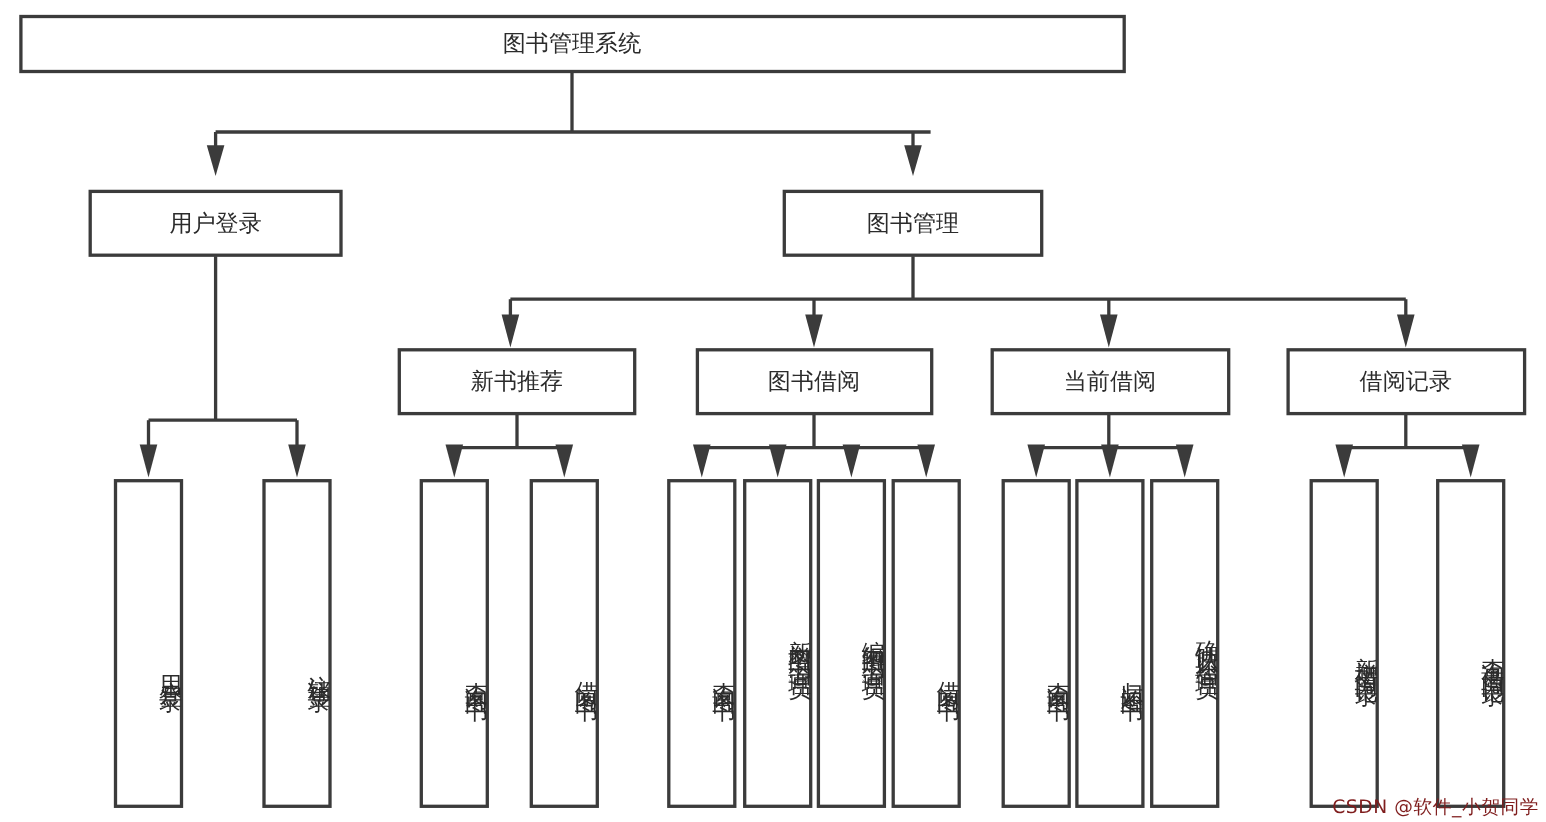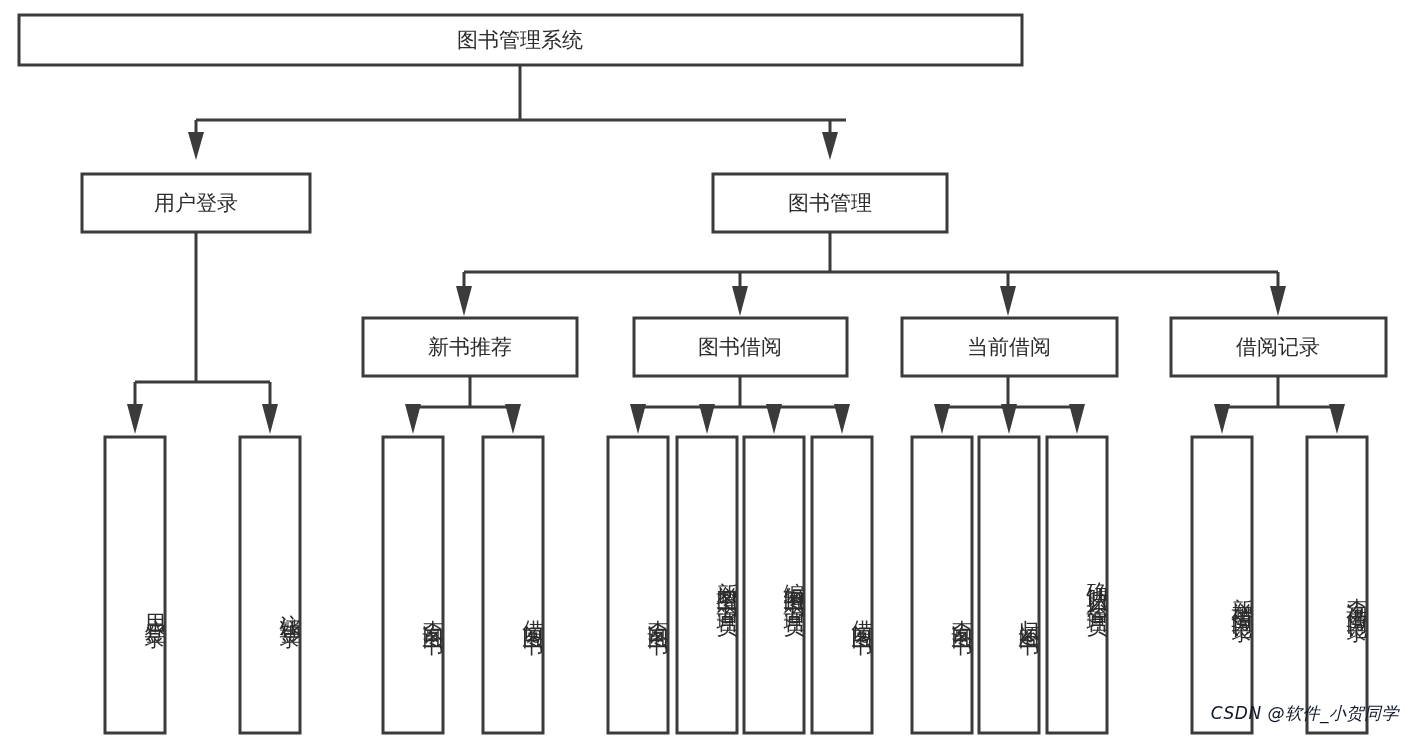--- a/index.html
+++ b/index.html
@@ -61,27 +61,26 @@
     text-align: center;
     display: flex;
     align-items: flex-start;
     justify-content: center;
     pointer-events: none;
     user-select: none;
   }
   .watermark {
     position: absolute;
     right: 6px;
-    bottom: 22px;
+    bottom: 2px;
     font-family: "DejaVu Sans", "Liberation Sans", sans-serif;
     font-size: 17px;
-    color: #0f172a;
+    color: #7f1d1d;
     letter-spacing: 0.5px;
     white-space: nowrap;
-    font-style: italic;
   }
 </style>
 </head>
 <body>
 
 <div id="diagram-root">
 
   <svg class="canvas" viewBox="0 0 1405 747" xmlns="http://www.w3.org/2000/svg">
 
     <g>

